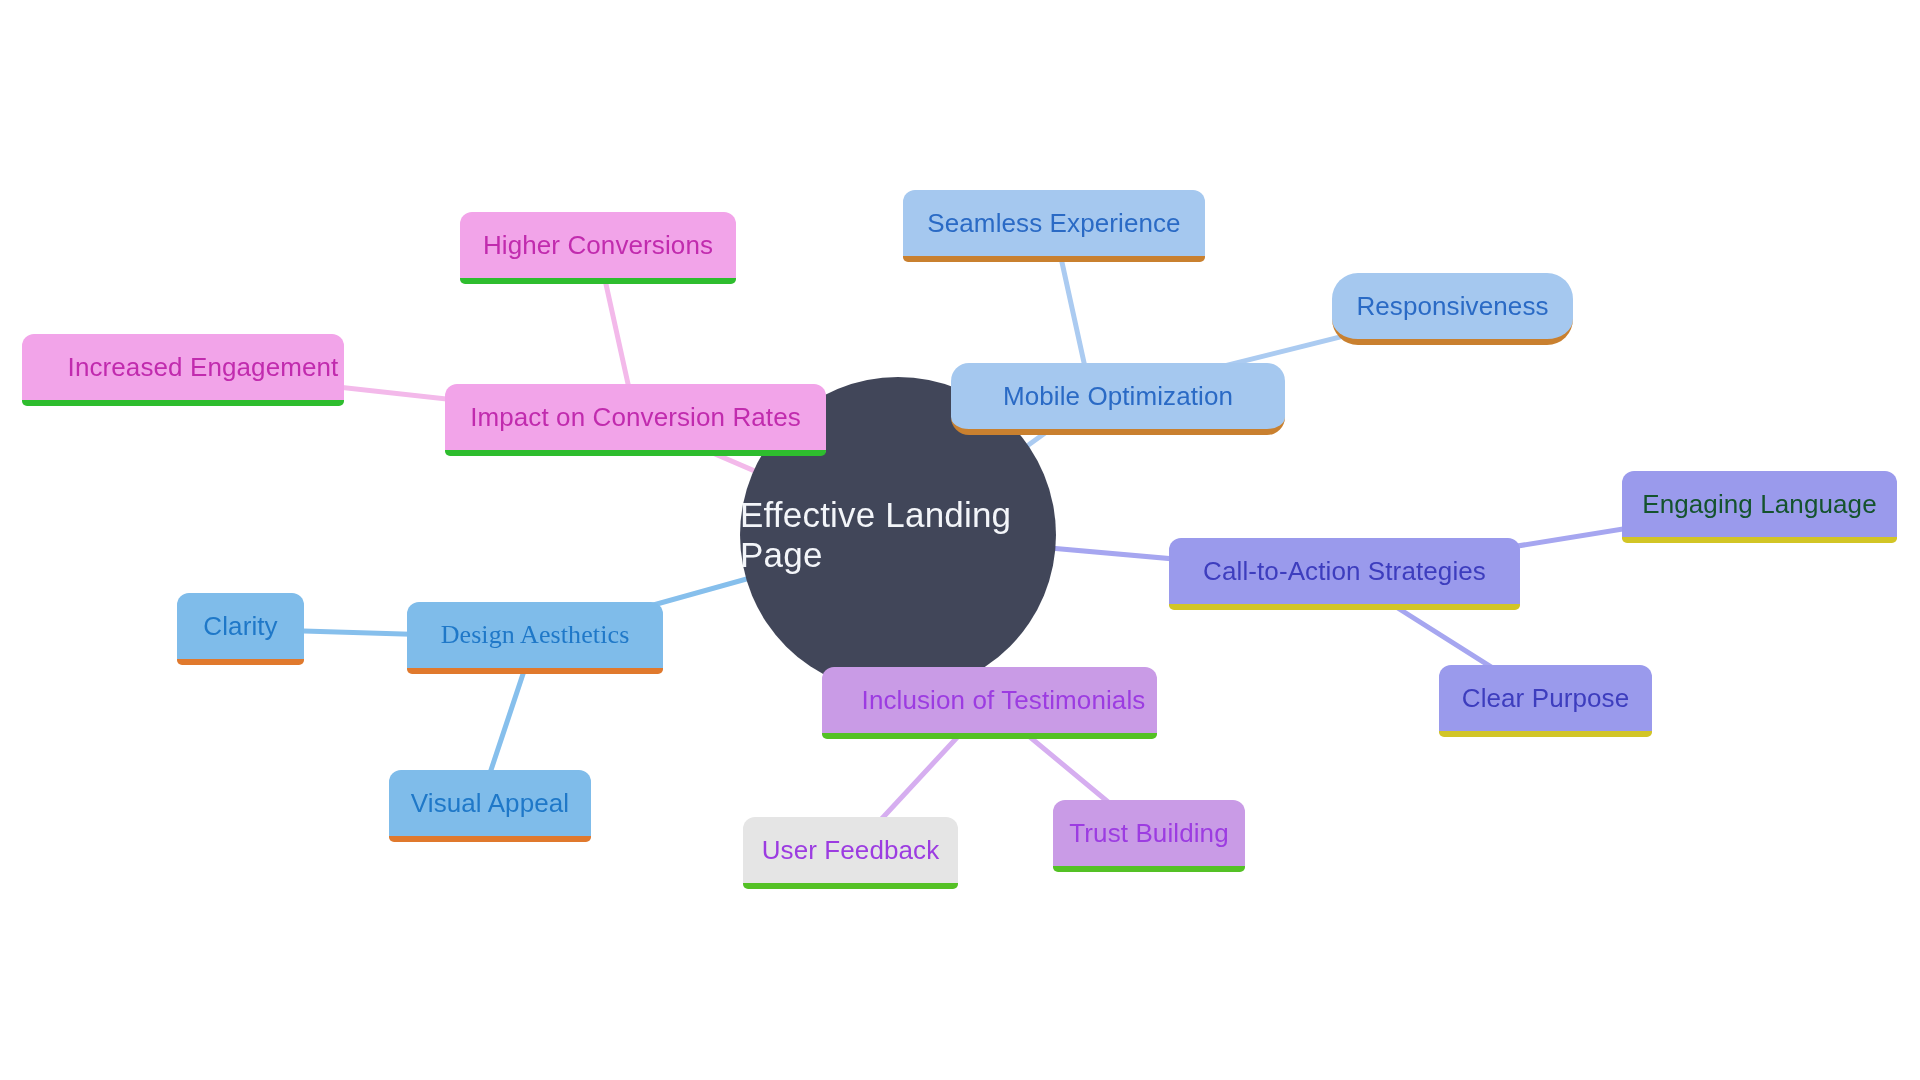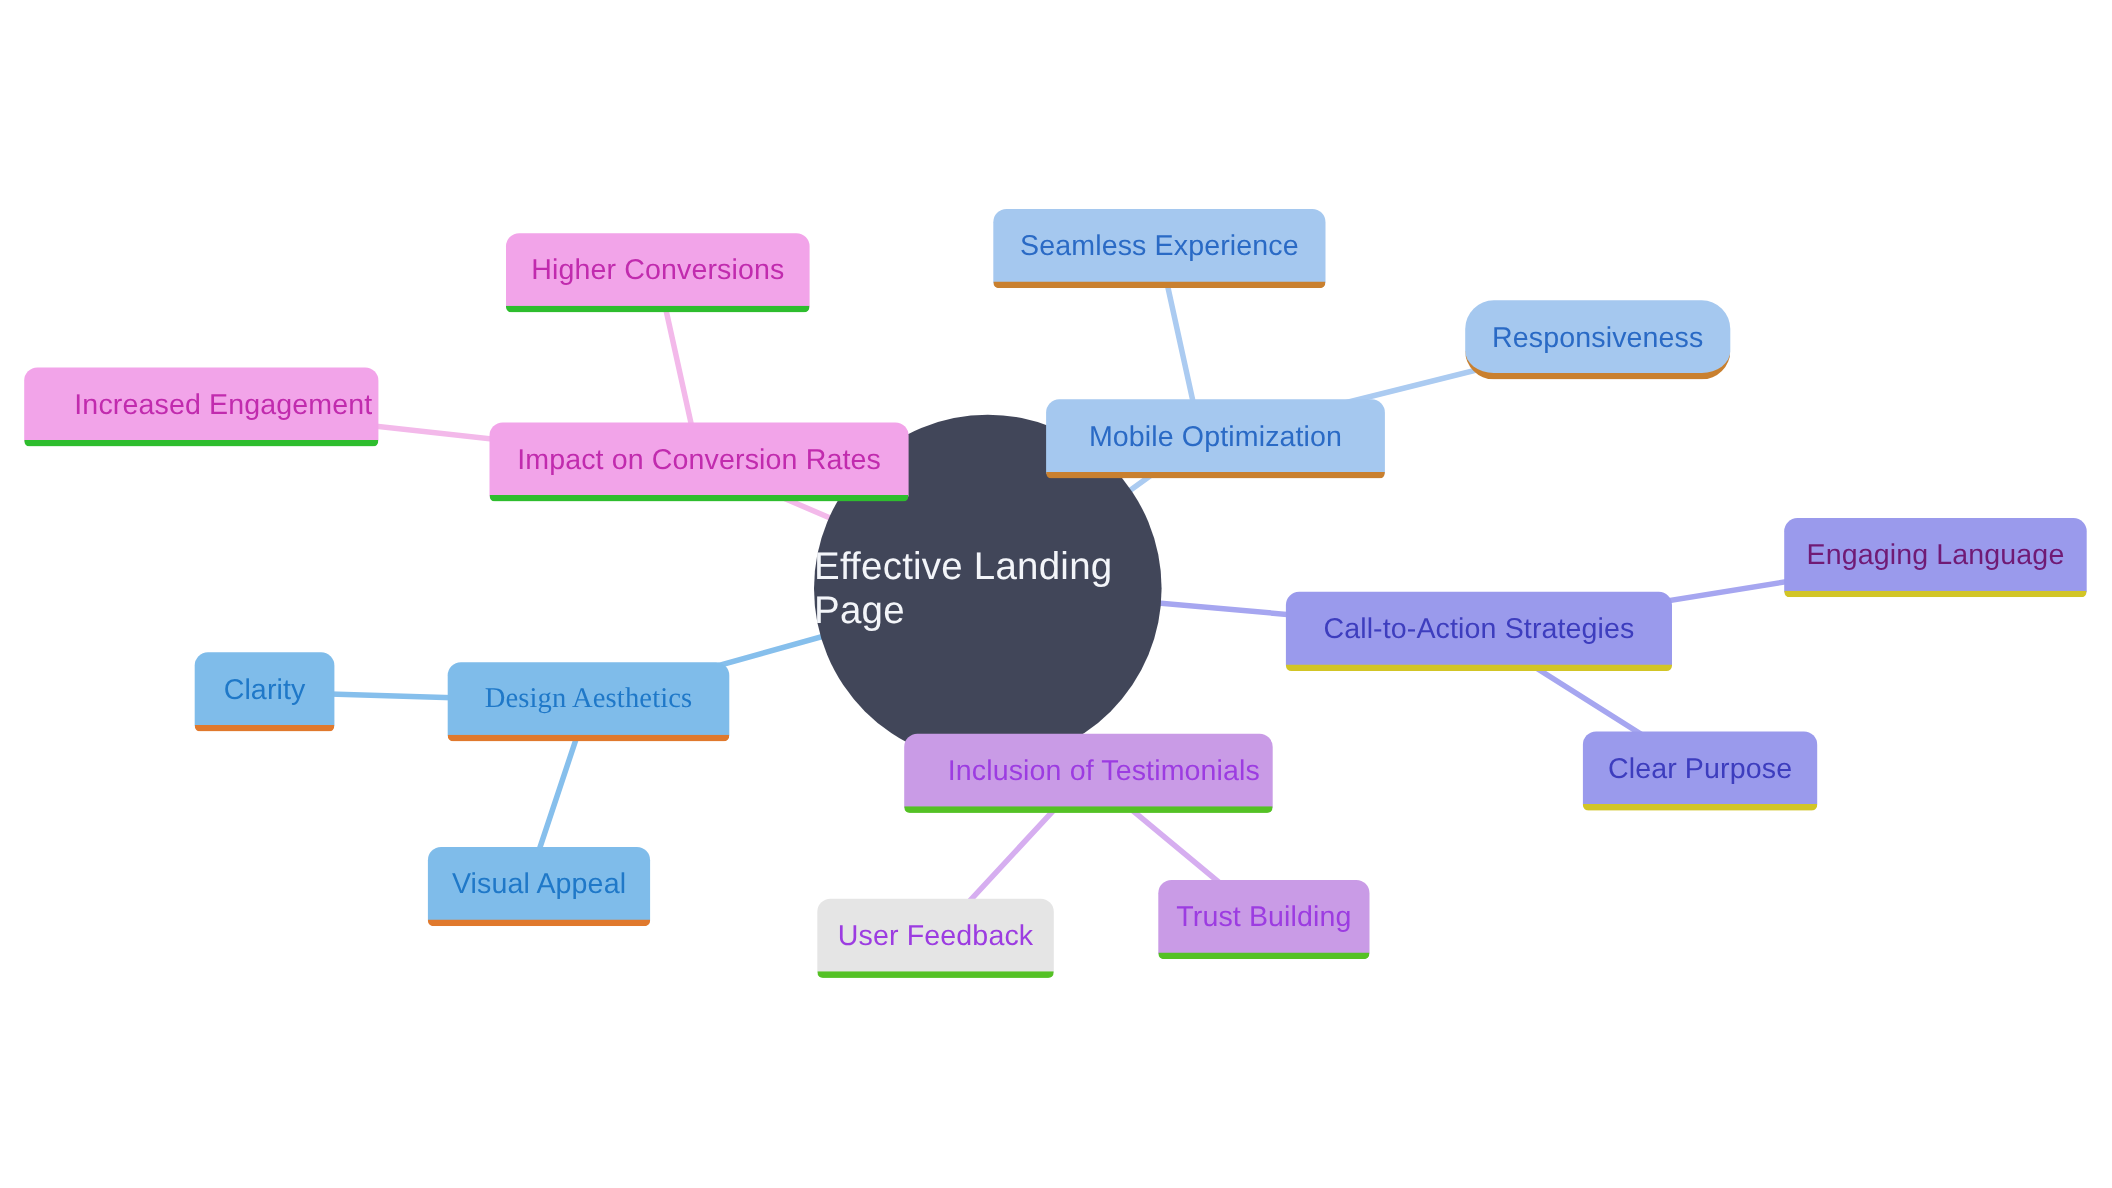--- a/index.html
+++ b/index.html
@@ -22,21 +22,21 @@
     display:flex;align-items:center;justify-content:center;
     border-radius:12px 12px 5px 5px;
     border-bottom:6px solid transparent;
     font-size:26px;letter-spacing:.1px;white-space:nowrap;
     cursor:default;
   }
   
   .n-c0t{left:445px; top:384px; width:381px;}
   .n-c0a{left:460px; top:212px; width:276px;}
   .n-c0b{left:22px;  top:334px; width:322px;}
-  .n-c1t{left:951px; top:363px; width:308px;}
+  .n-c1t{left:951px; top:363px; width:334px;border-radius:18px;}
   .n-c1a{left:903px; top:190px; width:302px;}
   .n-c1b{left:1332px;top:273px; width:241px;border-radius:26px;}
   .n-c2t{left:1169px;top:538px; width:351px;}
   .n-c2a{left:1622px;top:471px; width:275px;}
   .n-c2b{left:1439px;top:665px; width:213px;}
   .n-c3t{left:407px; top:602px; width:256px;font-family:Liberation Serif, serif;}
   .n-c3a{left:177px; top:593px; width:127px;}
   .n-c3b{left:389px; top:770px; width:202px;}
   .n-c4t{left:822px; top:667px; width:335px;}
   .n-c4a{left:743px; top:817px; width:215px;}
@@ -88,21 +88,21 @@
 <div class="node n-c1a" style="background: rgb(165, 200, 239); color: rgb(42, 106, 197); border-bottom-color: rgb(201, 128, 47);">
   <span>Seamless Experience</span>
 </div>
 <div class="node n-c1b" style="background: rgb(165, 200, 239); color: rgb(42, 106, 197); border-bottom-color: rgb(201, 128, 47);">
   <span>Responsiveness</span>
 </div>
 
 <div class="node n-c2t" style="background: rgb(154, 154, 236); color: rgb(61, 61, 190); border-bottom-color: rgb(210, 197, 38);">
   <span>Call-to-Action Strategies</span>
 </div>
-<div class="node n-c2a" style="background: rgb(154, 154, 236); color: #701a75; border-bottom-color: rgb(210, 197, 38);">
+<div class="node n-c2a" style="background: rgb(154, 154, 236); color: #14532d; border-bottom-color: rgb(210, 197, 38);">
   <span>Engaging Language</span>
 </div>
 <div class="node n-c2b" style="background: rgb(154, 154, 236); color: rgb(61, 61, 190); border-bottom-color: rgb(210, 197, 38);">
   <span>Clear Purpose</span>
 </div>
 
 <div class="node n-c3t" style="background: rgb(127, 188, 234); color: rgb(31, 120, 200); border-bottom-color: rgb(224, 121, 45);">
   <span>Design Aesthetics</span>
 </div>
 <div class="node n-c3a" style="background: rgb(127, 188, 234); color: rgb(31, 120, 200); border-bottom-color: rgb(224, 121, 45);">

